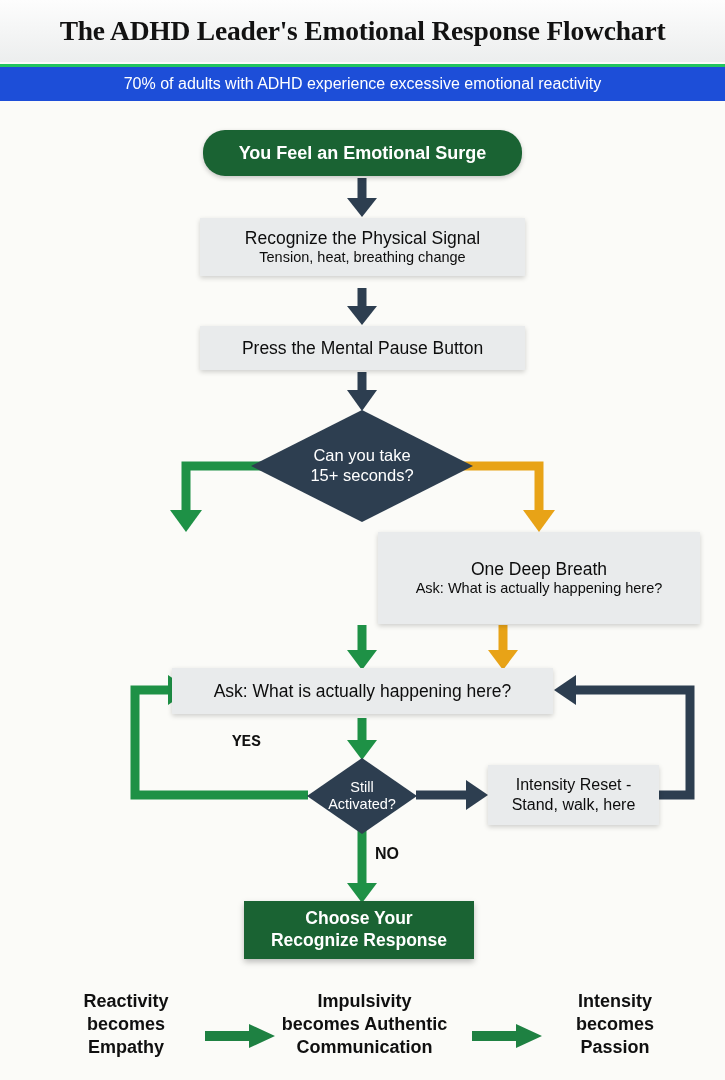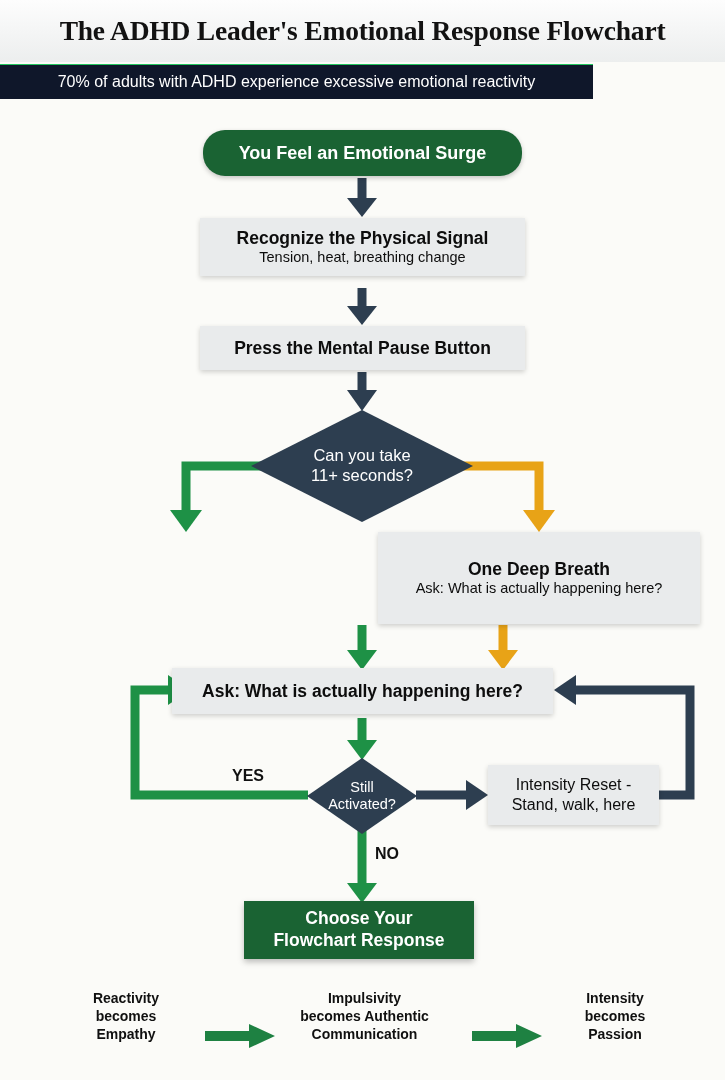--- a/index.html
+++ b/index.html
@@ -17,22 +17,22 @@
     position:absolute;left:0;top:0;width:725px;height:62px;
     background:linear-gradient(180deg,#fdfdfd 0%,#eceeee 100%);
     display:flex;align-items:center;justify-content:center;
   }
   .title{
     font-family:"Liberation Serif", serif;
     font-weight:bold;font-size:27.5px;color:#121212;
     letter-spacing:-0.2px;white-space:nowrap;
   }
   .subtitle-band{
-    position:absolute;left:0;top:64px;width:593px;height:34px;
-    background:#0f172a;border-top:1px solid #22c55e;
+    position:absolute;left:0;top:64px;width:725px;height:34px;
+    background:#1d4ed8;border-top:3px solid #22c55e;
     display:flex;align-items:center;justify-content:center;
   }
   .subtitle{
     color:#ffffff;font-size:16px;font-weight:400;white-space:nowrap;
   }
 
   
   .node{position:absolute;box-sizing:border-box;}
 
   .pill{
@@ -40,21 +40,21 @@
     box-shadow:0 2px 5px rgba(0,0,0,.22);
     display:flex;align-items:center;justify-content:center;
     color:#fff;font-weight:bold;font-size:18px;
   }
   .graybox{
     background:#e9ebec;
     box-shadow:0 2px 5px rgba(0,0,0,.18);
     display:flex;flex-direction:column;align-items:center;justify-content:center;
     color:#0d0d0d;
   }
-  .graybox .t{font-weight:bold;font-size:17.5px;line-height:1.15;}
+  .graybox .t{font-weight:normal;font-size:17.5px;line-height:1.15;}
   .graybox .s{font-weight:400;font-size:14.5px;line-height:1.25;}
   .greenbox{
     background:#1a6333;
     box-shadow:0 3px 6px rgba(0,0,0,.25);
     display:flex;flex-direction:column;align-items:center;justify-content:center;
     color:#ffffff;font-weight:bold;font-size:17.5px;line-height:1.25;
   }
   .diamond-wrap{position:absolute;}
   .diamond-shape{
     position:absolute;left:0;top:0;width:100%;height:100%;
@@ -76,21 +76,21 @@
   .edge-label{
     position:absolute;font-weight:bold;font-size:16px;color:#111;
   }
 
   
   .footer{
     position:absolute;left:0;top:980px;width:725px;height:90px;
   }
   .fcell{
     position:absolute;text-align:center;font-weight:bold;
-    font-size:14px;line-height:1.28;color:#101010;white-space:pre-line;
+    font-size:18px;line-height:1.28;color:#101010;white-space:pre-line;
   }
   .farrow{position:absolute;}
 </style>
 </head>
 <body>
 
 <div id="root">
 
   <div class="header-band">
     <div class="title">The ADHD Leader's Emotional Response Flowchart</div>
@@ -182,21 +182,21 @@
     <span class="s">Tension, heat, breathing change</span>
   </div>
 
   <div class="node graybox" style="left:200px;top:326px;width:325px;height:44px;">
     <span class="t">Press the Mental Pause Button</span>
   </div>
 
   <div class="diamond-wrap" style="left:251px;top:410px;width:222px;height:112px;">
     <div class="diamond-shape"></div>
     <div class="diamond-text">Can you take
-11+ seconds?</div>
+15+ seconds?</div>
   </div>
 
 
   <div class="node graybox" style="left:378px;top:532px;width:322px;height:92px;">
     <span class="t">One Deep Breath</span>
     <span class="s">Ask: What is actually happening here?</span>
   </div>
 
   <div class="node graybox" style="left:172px;top:668px;width:381px;height:46px;">
     <span class="t">Ask: What is actually happening here?</span>
@@ -208,24 +208,24 @@
 Activated?</div>
   </div>
 
   <div class="node graybox" style="left:488px;top:765px;width:171px;height:60px;">
     <span class="s" style="font-size:16px;">Intensity Reset -</span>
     <span class="s" style="font-size:16px;">Stand, walk, here</span>
   </div>
 
   <div class="node greenbox" style="left:244px;top:901px;width:230px;height:58px;">
     <span>Choose Your</span>
-    <span>Flowchart Response</span>
-  </div>
-
-  <div class="edge-label" style="left:232px;top:767px;">YES</div>
+    <span>Recognize Response</span>
+  </div>
+
+  <div class="edge-label" style="left:232px;top:733px;font-family:Liberation Mono, monospace;">YES</div>
   <div class="edge-label" style="left:375px;top:845px;">NO</div>
 
   <div class="footer">
     <div class="fcell" style="left:56px;top:10px;width:140px;">Reactivity
 becomes
 Empathy</div>
 
     <svg class="farrow" style="left:205px;top:42px;" width="72" height="28" viewBox="0 0 72 28">
       <path d="M0,9 L44,9 L44,2 L70,14 L44,26 L44,19 L0,19 z" fill="#1e8142"></path>
     </svg>

